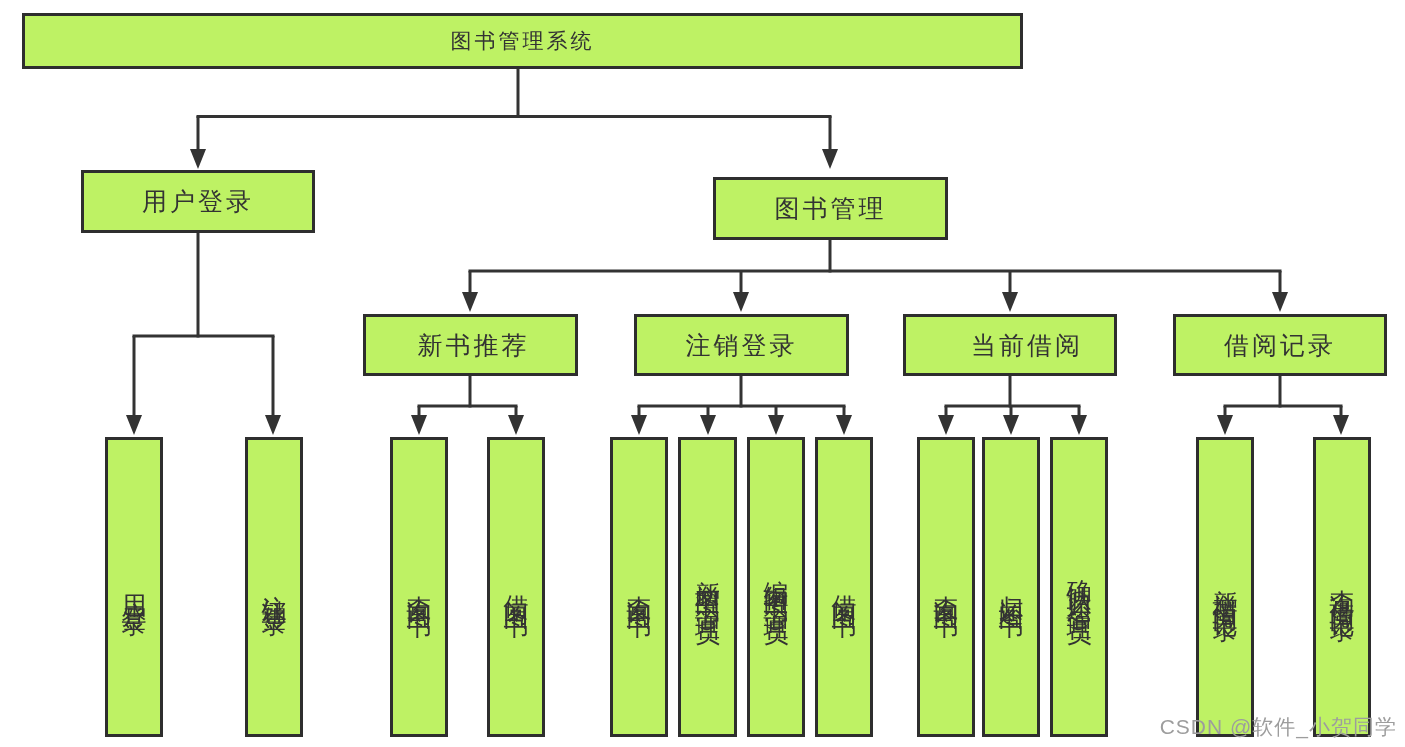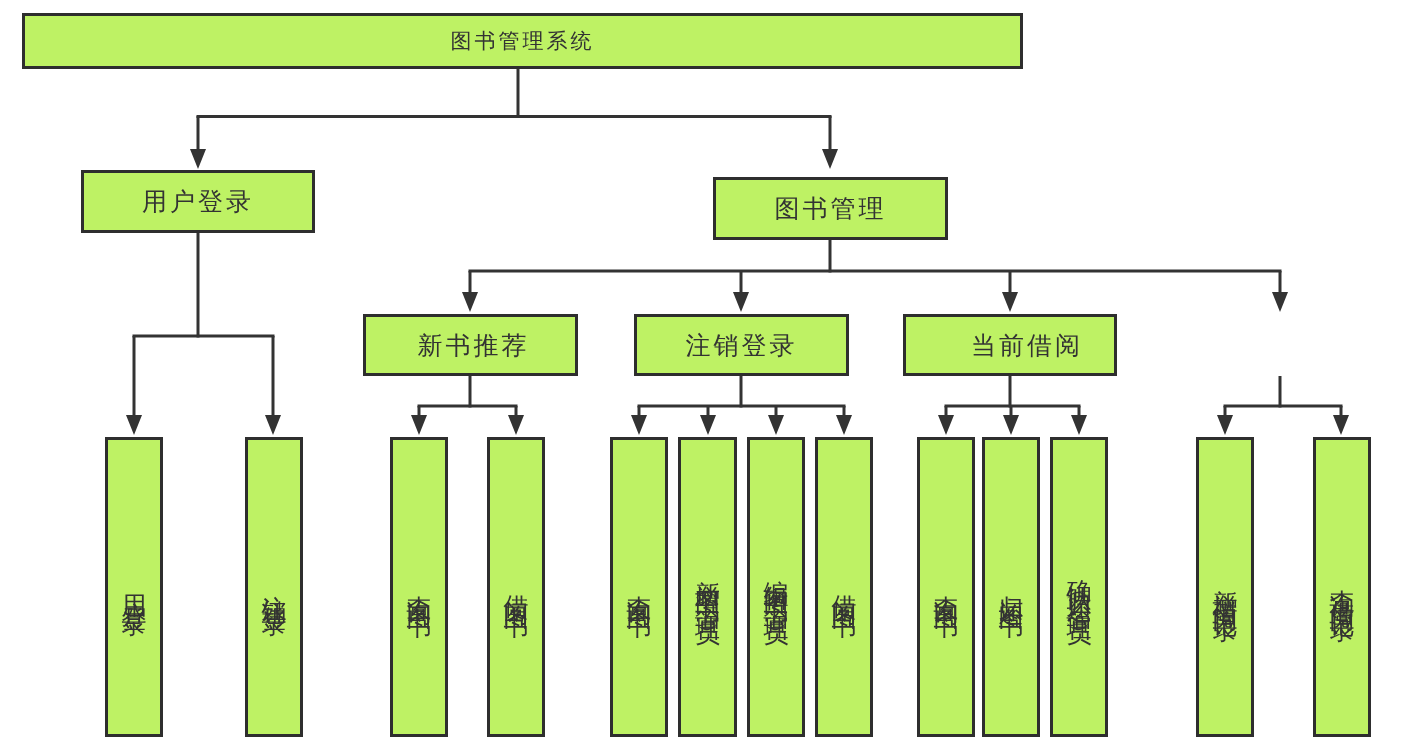--- a/index.html
+++ b/index.html
@@ -172,20 +172,23 @@
 
   <div class="box l3-box l3-0">
     <span class="lbl">新书推荐</span>
   </div>
   <div class="box l3-box l3-1">
     <span class="lbl">注销登录</span>
   </div>
   <div class="box l3-box l3-2">
     <span class="lbl">当前借阅</span>
   </div>
+  <div class="box l3-box l3-3">
+    <span class="lbl">借阅记录</span>
+  </div>
 
   <div class="box leaf lf0">
     <span class="vlbl">用户登录</span>
   </div>
   <div class="box leaf lf1">
     <span class="vlbl">注销登录</span>
   </div>
   <div class="box leaf lf2">
     <span class="vlbl">查询图书</span>
   </div>
@@ -213,14 +216,15 @@
   <div class="box leaf lf10">
     <span class="vlbl">确认归还（管理员）</span>
   </div>
   <div class="box leaf lf11">
     <span class="vlbl">新增借阅记录</span>
   </div>
   <div class="box leaf lf12">
     <span class="vlbl">查询借阅记录</span>
   </div>
 
+  <div class="watermark">CSDN @软件_小贺同学</div>
 
 </div>
 
 </body></html>

